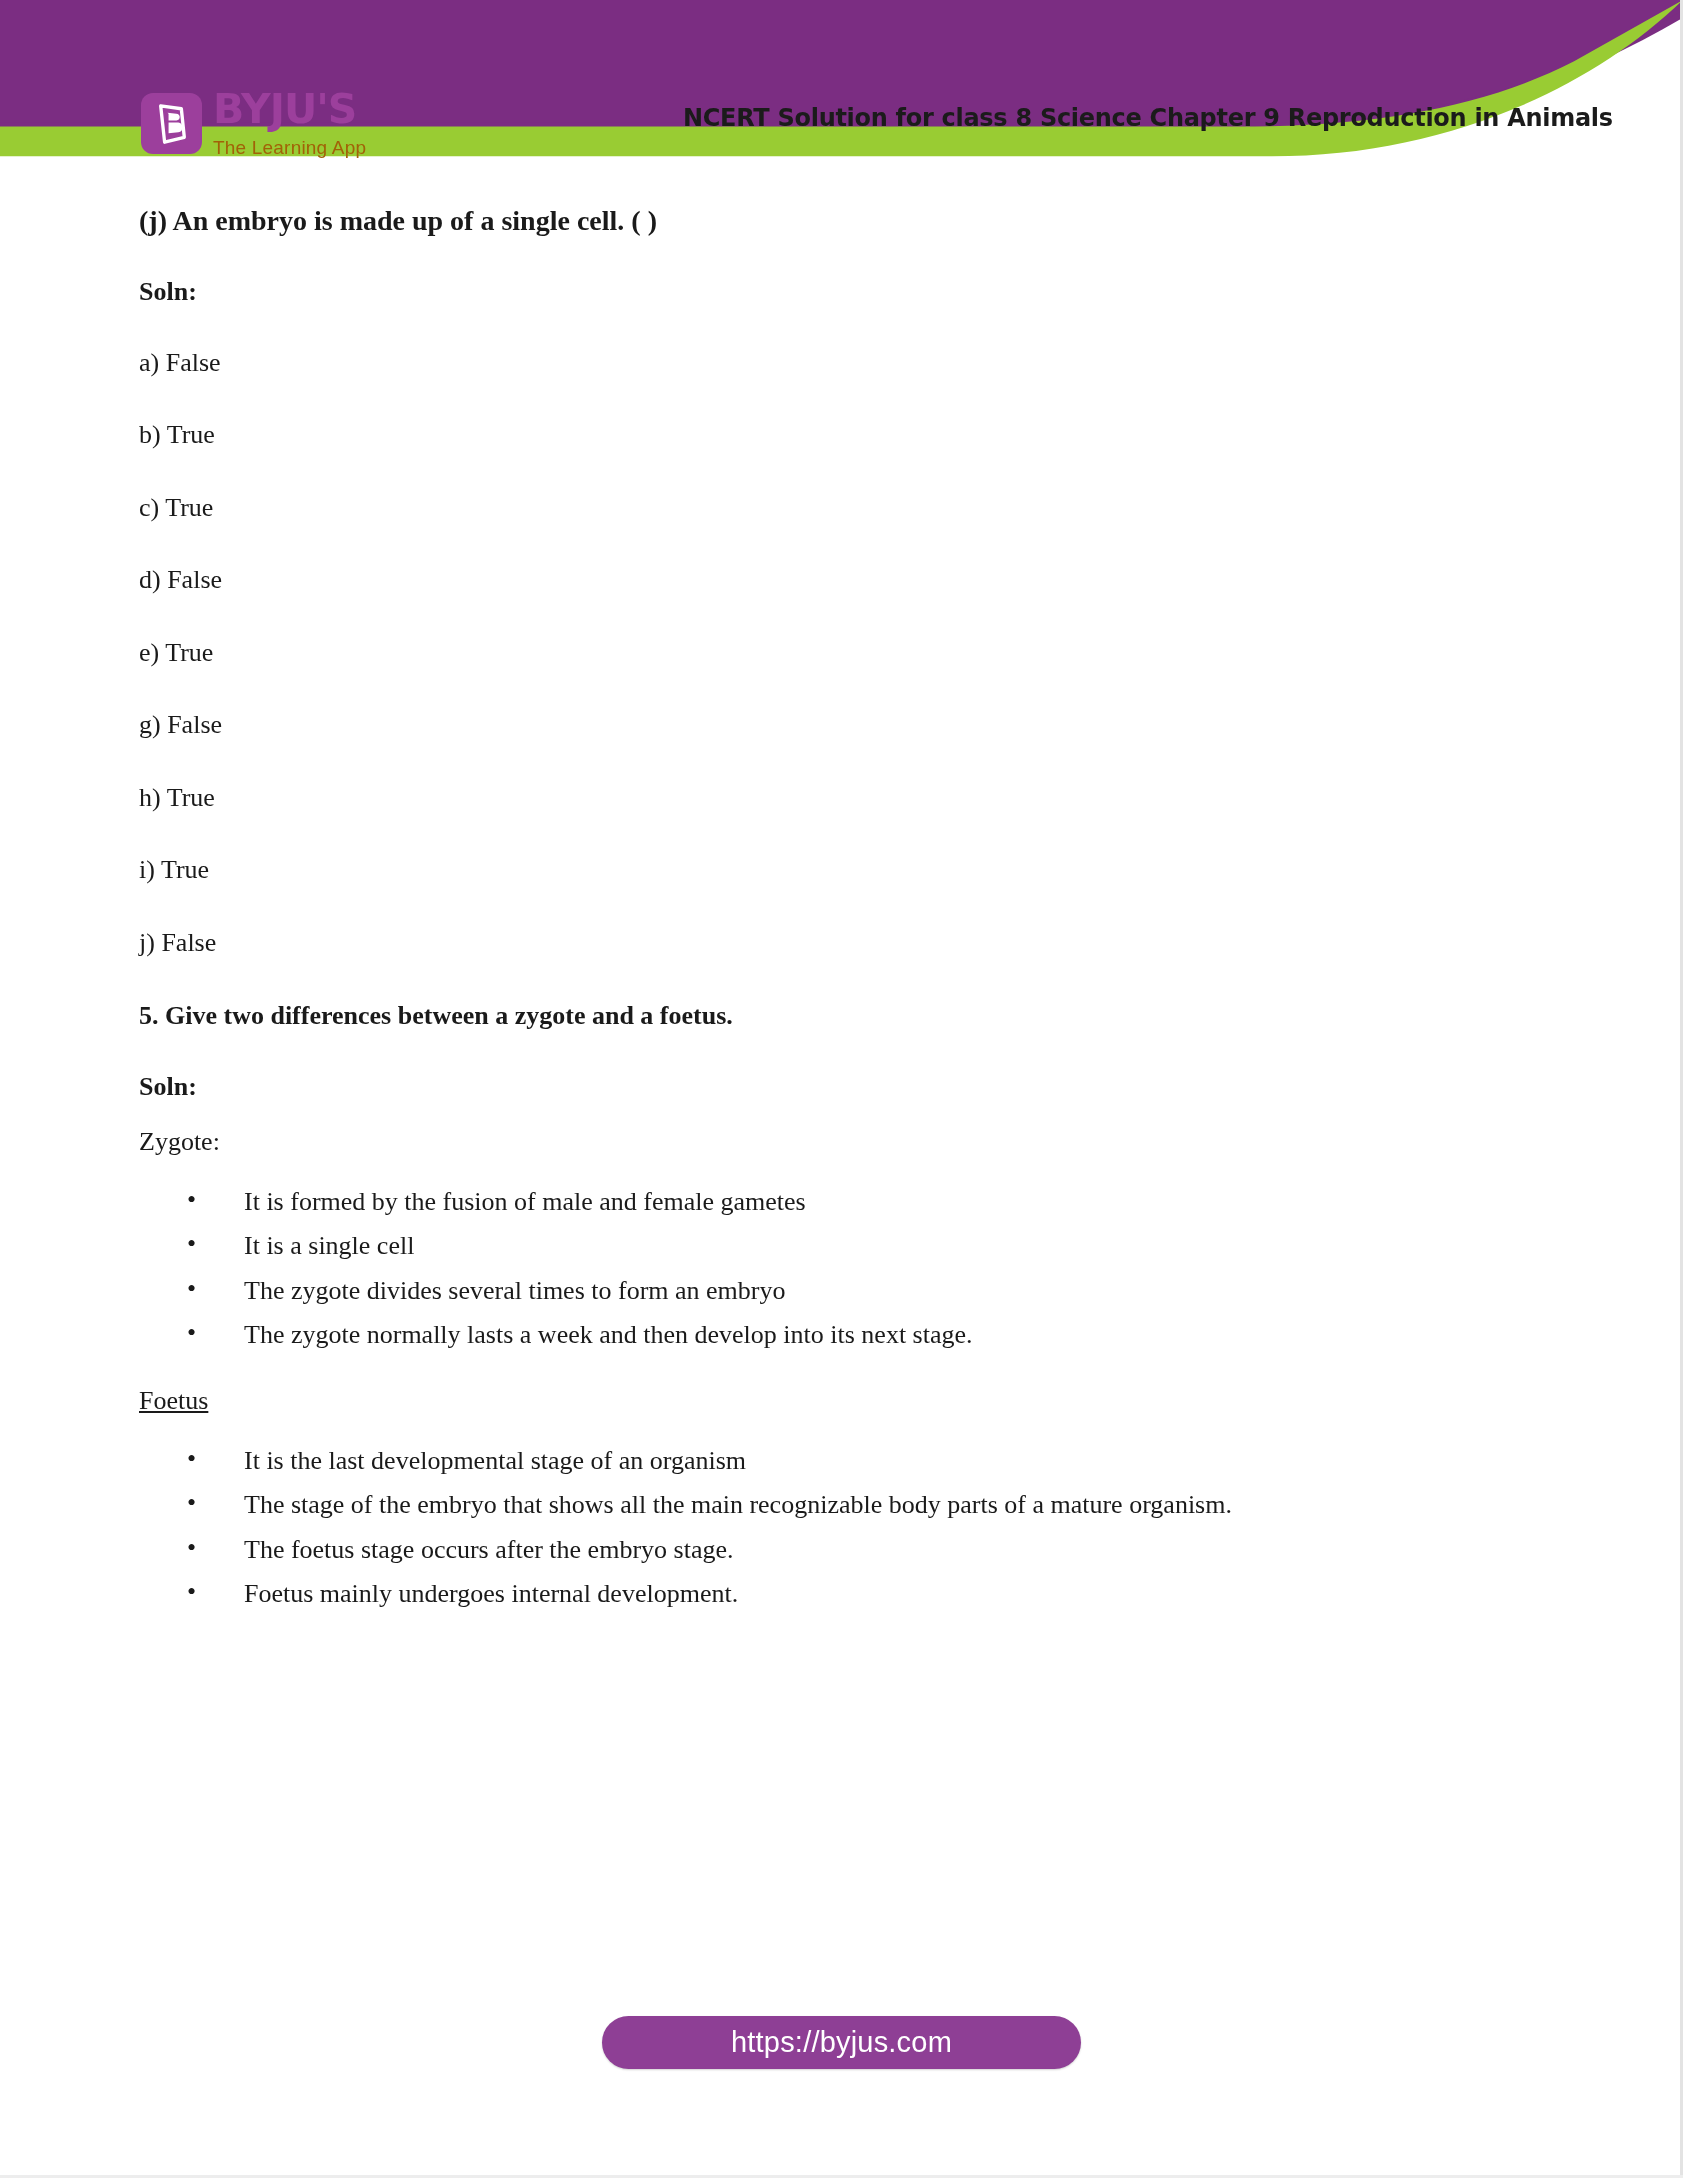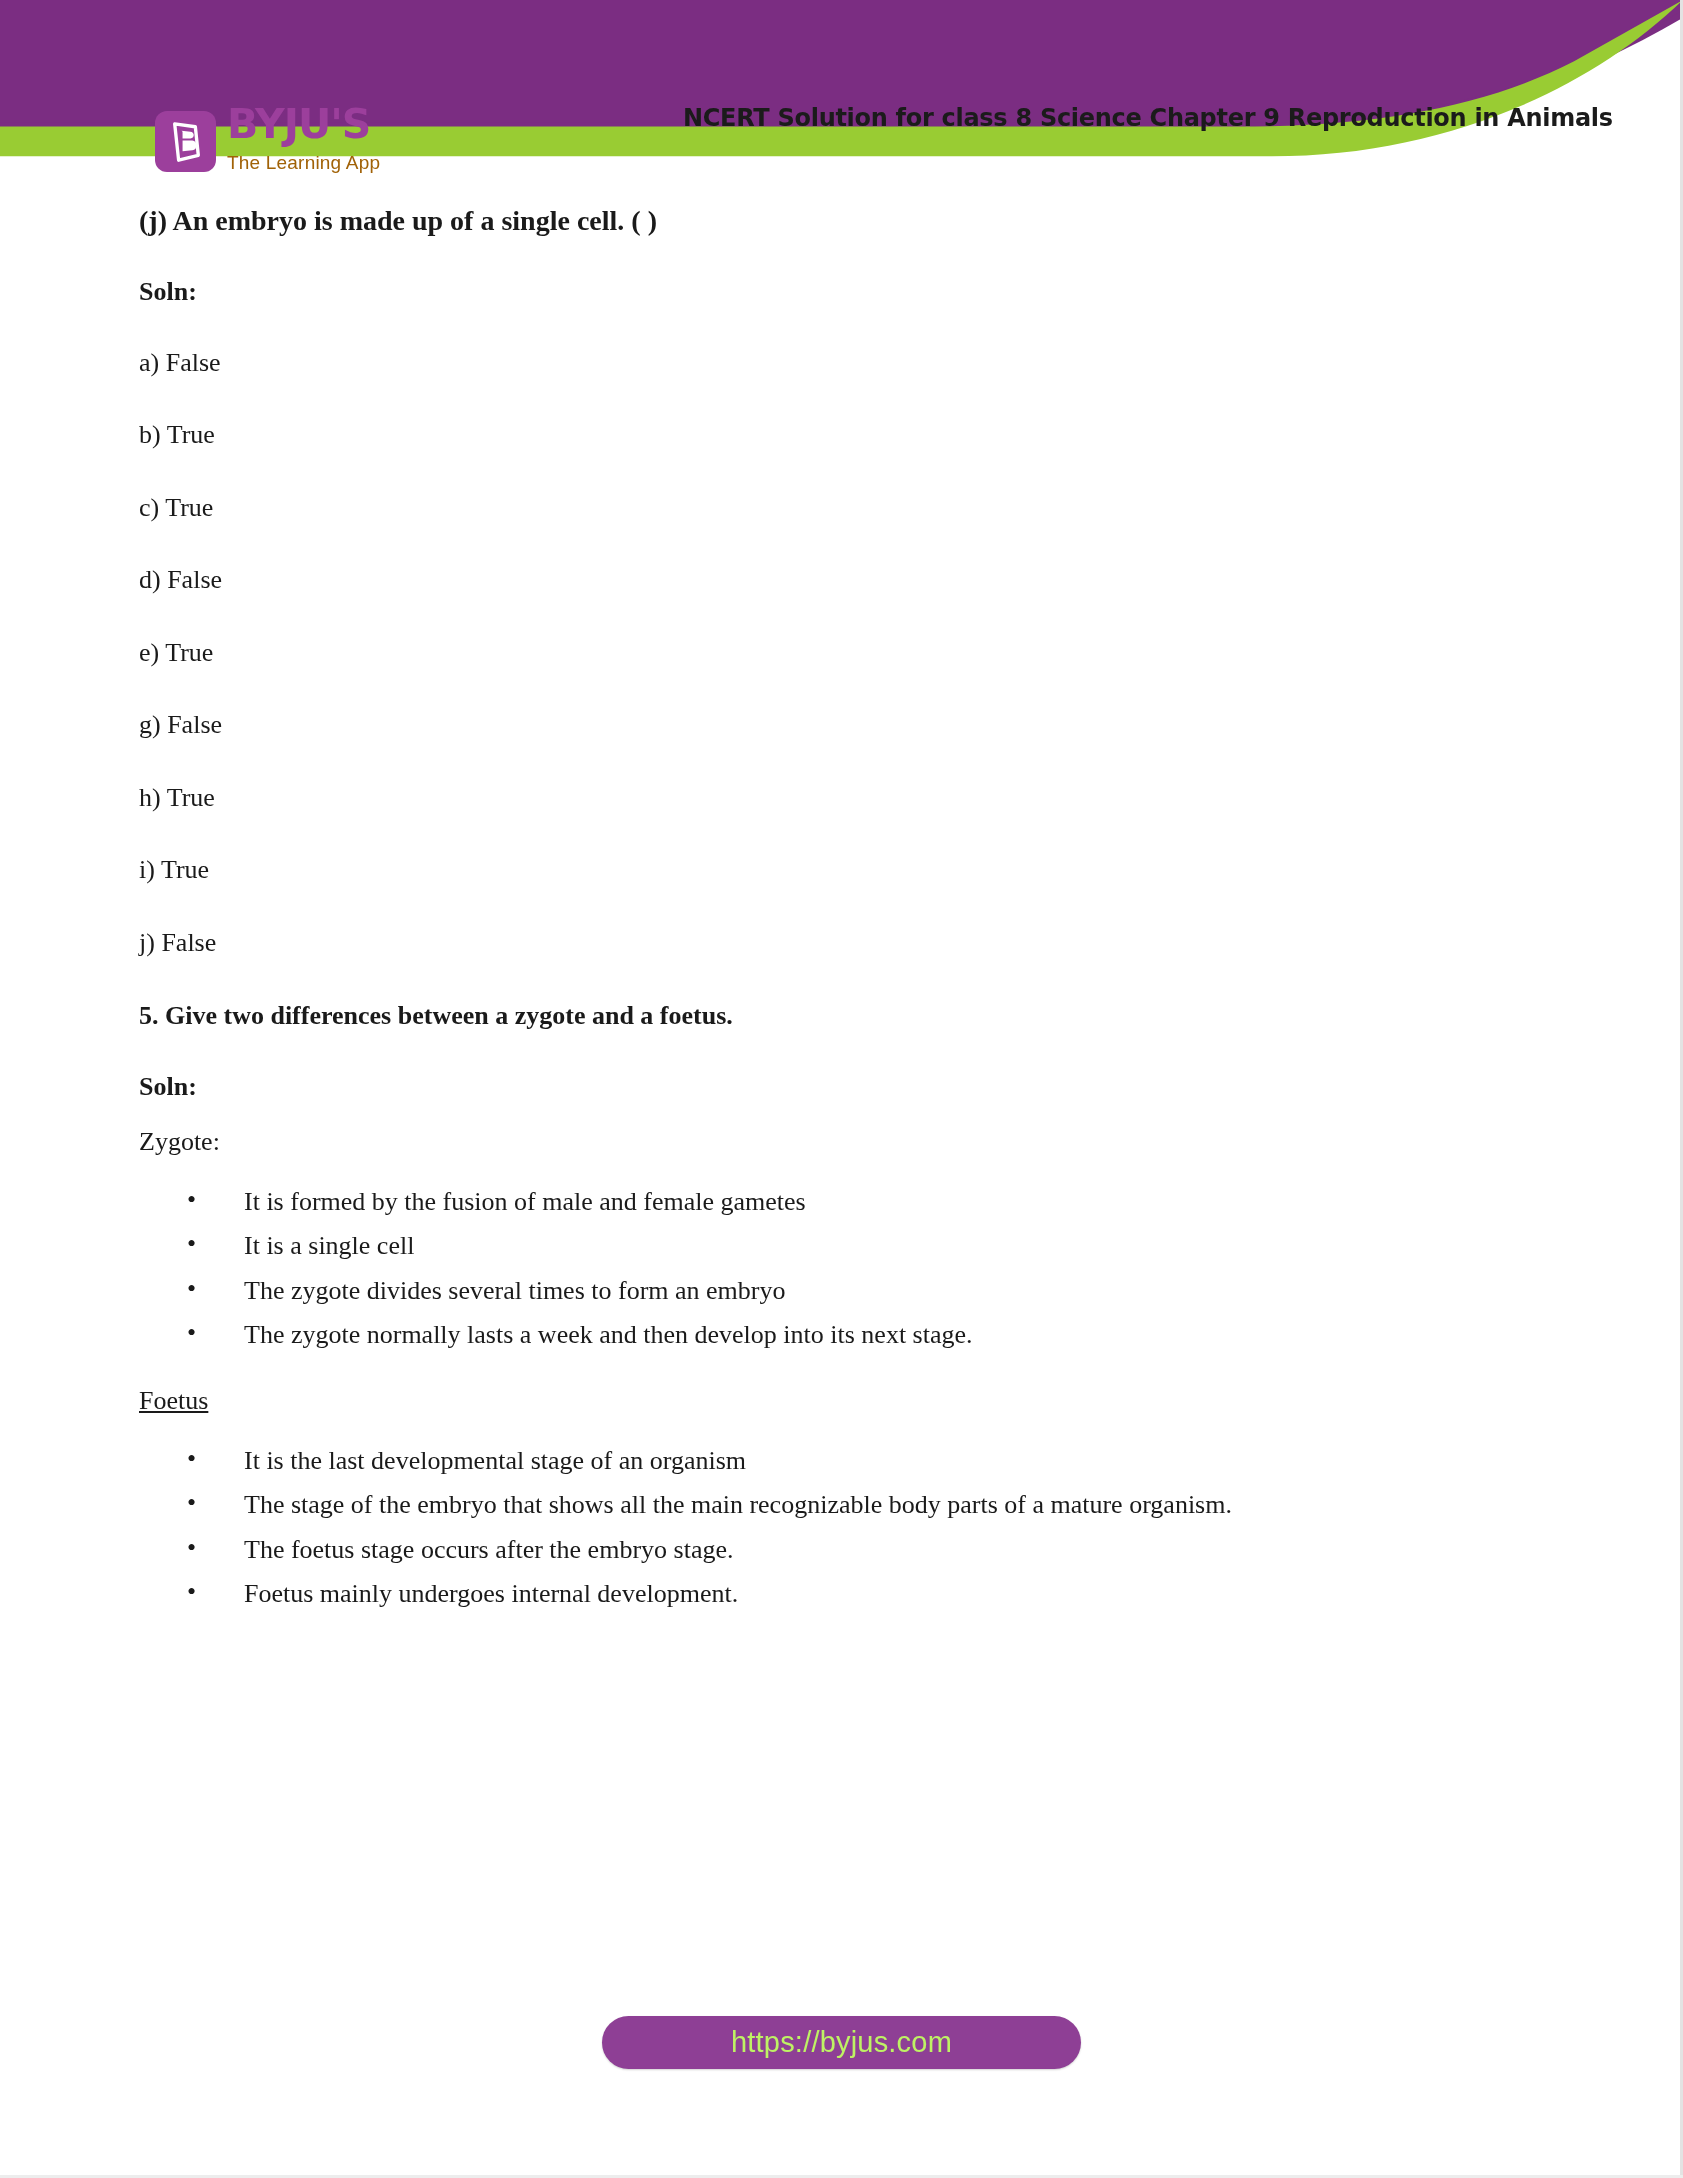--- a/index.html
+++ b/index.html
@@ -49,26 +49,25 @@
     left: 0;
     width: 1683px;
     height: 178px;
     pointer-events: none;
   }
 
   
   #logo-block {
     position: absolute;
     left: 141px;
-    top: 87px;
+    top: 80px;
     width: 297px;
     height: 85px;
     display: flex;
-    align-items: flex-end;
-    margin-left: 14px;
+    align-items: center;
   }
   #logo-mark {
     width: 61px;
     height: 61px;
     border-radius: 12px;
     background: #9c3f9c;
     position: relative;
     flex: 0 0 auto;
     margin-top: 2px;
   }
@@ -186,21 +185,21 @@
     top: 2016px;
     width: 479px;
     height: 53px;
     border-radius: 27px;
     background: #8e3f95;
     display: flex;
     align-items: center;
     justify-content: center;
     font-family: "Liberation Sans", sans-serif;
     font-size: 29px;
-    color: #bef264;
+    color: #ffffff;
     letter-spacing: 0.2px;
     box-shadow: 0 1px 2px rgba(0,0,0,0.18);
   }
 </style>
 </head>
 <body>
 
 <div id="page">
 
   <svg id="header-deco" viewBox="0 0 1700 180" preserveAspectRatio="none" aria-hidden="true">

